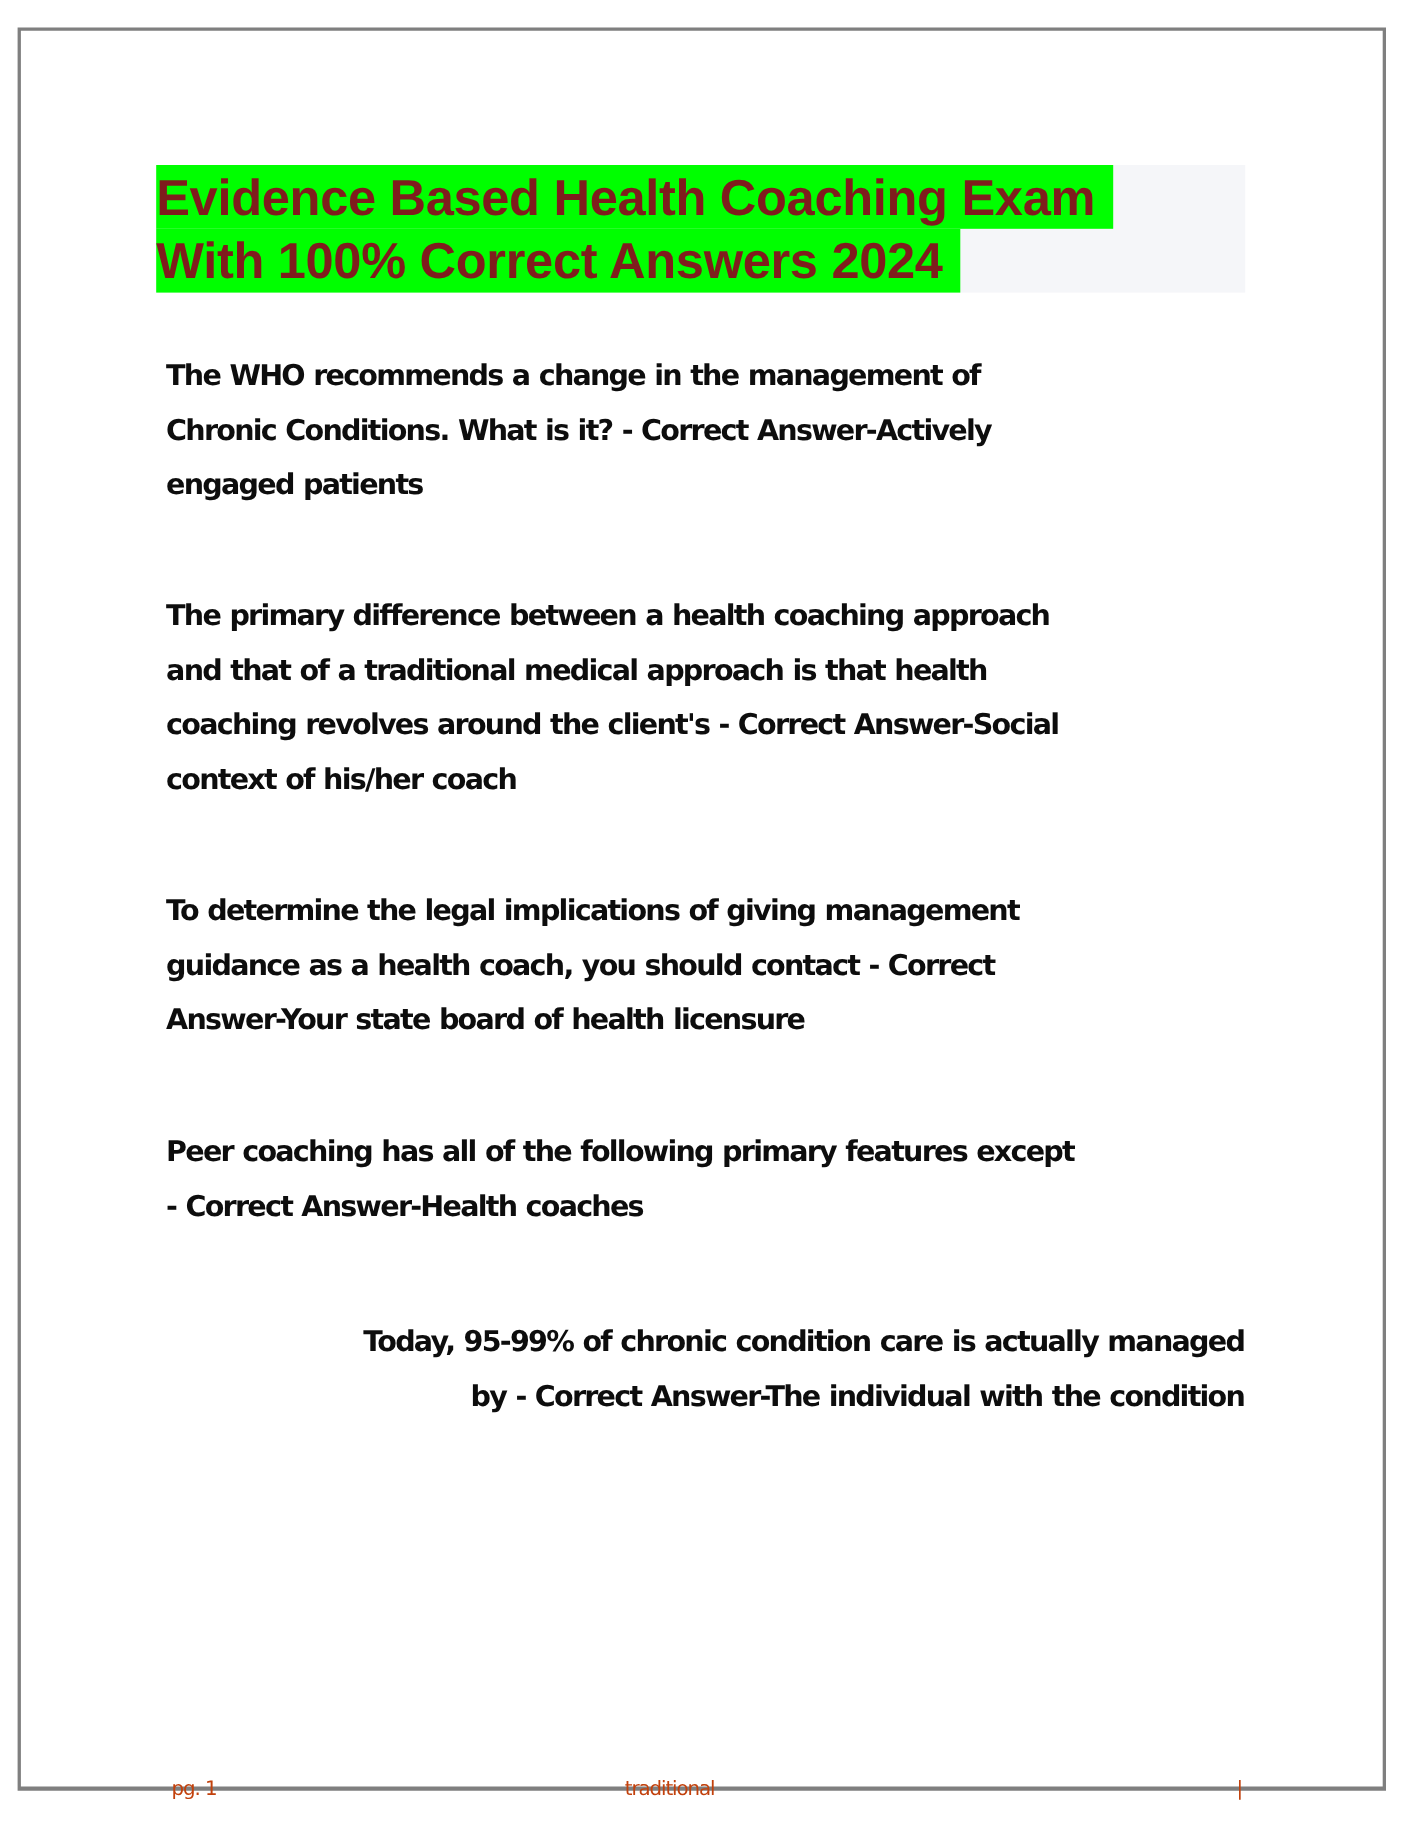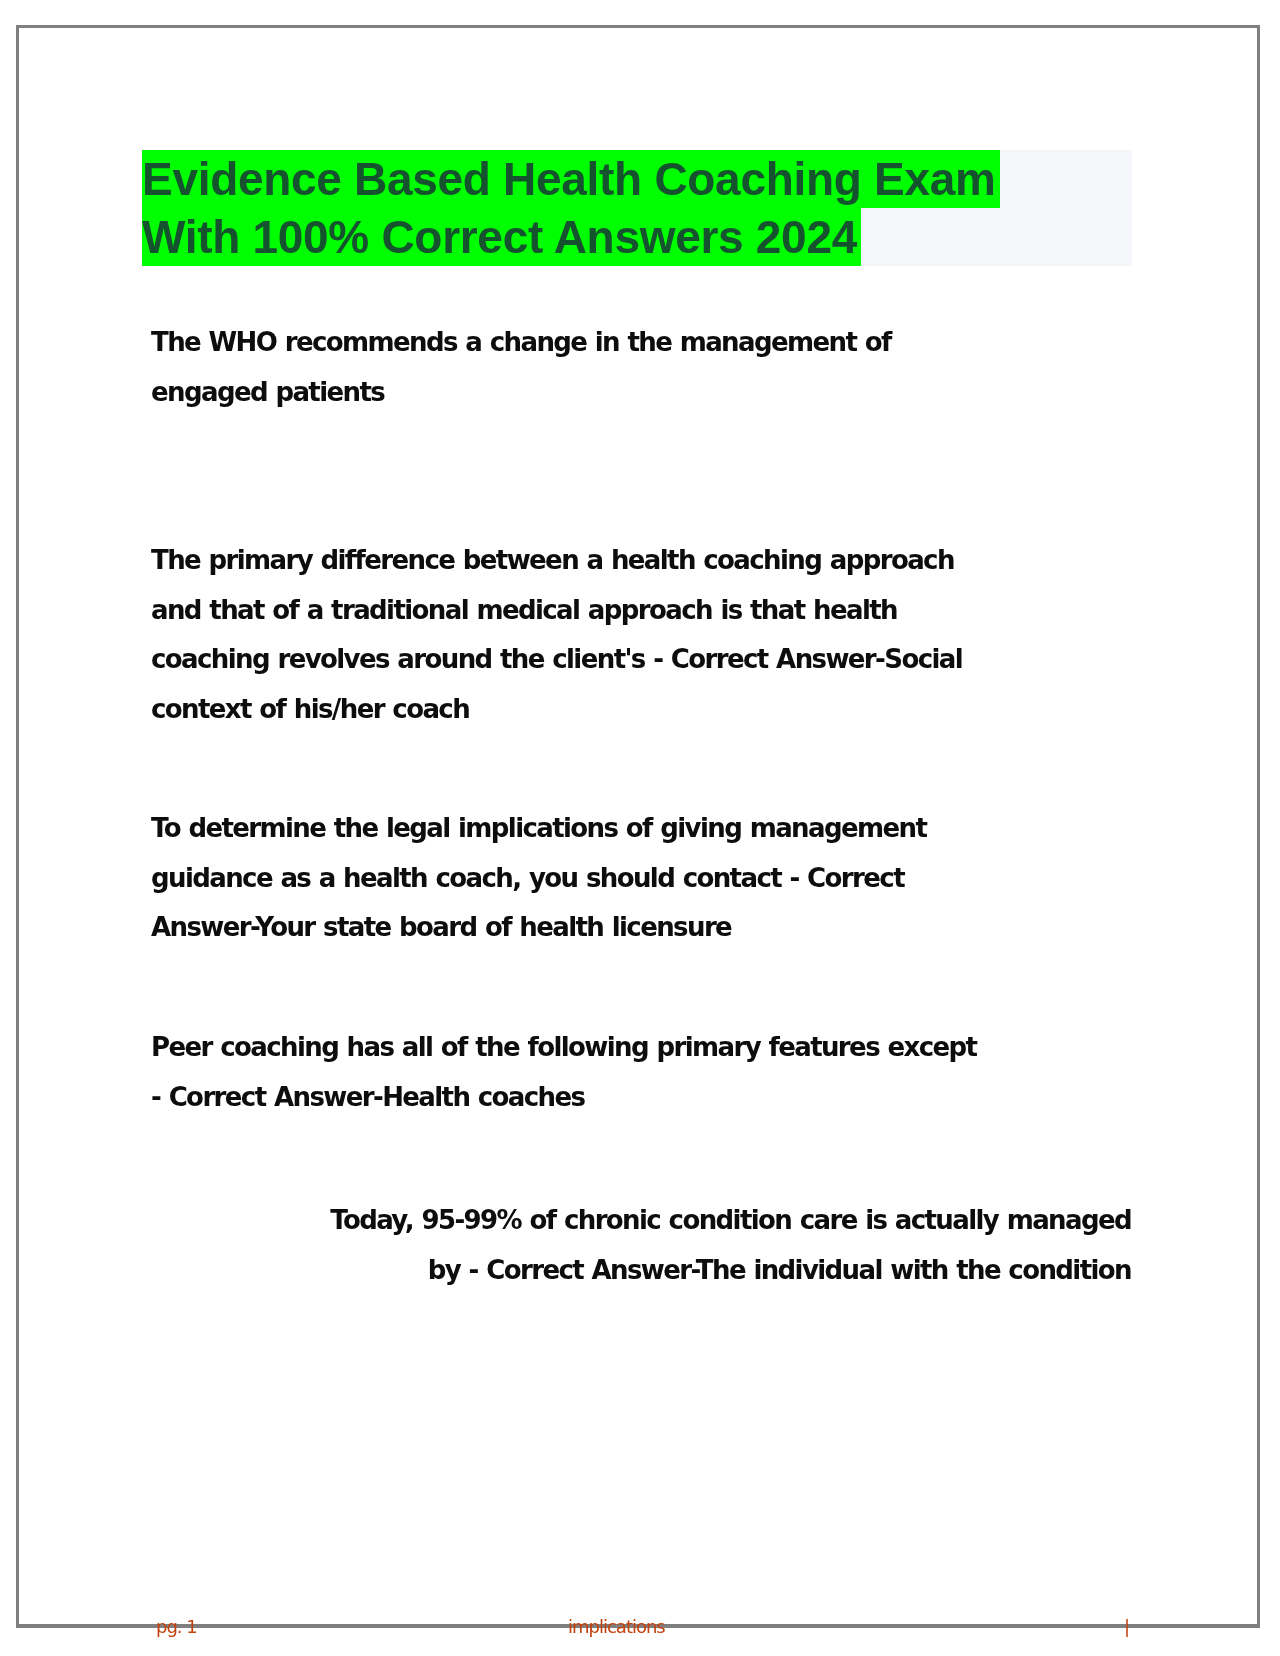--- a/index.html
+++ b/index.html
@@ -29,29 +29,29 @@
       left: 142px;
       top: 150px;
       width: 990px;
       height: 116px;
       background: #f5f6f9;
     }
     .title-line {
       position: absolute;
       left: 0;
       background: #00ff00;
-      color: #14532d;
+      color: #7f1d1d;
       font-family: "Liberation Sans", sans-serif;
       font-weight: bold;
       font-size: 46px;
       line-height: 58px;
       height: 58px;
       white-space: nowrap;
       letter-spacing: -0.3px;
-      padding-right: 4px;
+      padding-right: 16px;
     }
     .title-line.l1 { top: 0; }
     .title-line.l2 { top: 58px; }
     .qa {
       position: absolute;
       left: 151px;
       width: 980px;
       font-family: "DejaVu Sans", sans-serif;
       font-weight: bold;
       font-size: 26px;
@@ -81,20 +81,21 @@
 
 <div class="page-border"></div>
 
 <div class="title-block">
   <div class="title-line l1">Evidence Based Health Coaching Exam</div>
   <div class="title-line l2">With 100% Correct Answers 2024</div>
 </div>
 
 <div class="qa" style="top:318px;">
   <span class="line">The WHO recommends a change in the management of</span>
+  <span class="line">Chronic Conditions. What is it? - Correct Answer-Actively</span>
   <span class="line">engaged patients</span>
 </div>
 
 <div class="qa" style="top:536px;">
   <span class="line">The primary difference between a health coaching approach</span>
   <span class="line">and that of a traditional medical approach is that health</span>
   <span class="line">coaching revolves around the client's - Correct Answer-Social</span>
   <span class="line">context of his/her coach</span>
 </div>
 
@@ -108,14 +109,14 @@
   <span class="line">Peer coaching has all of the following primary features except</span>
   <span class="line">- Correct Answer-Health coaches</span>
 </div>
 
 <div class="qa" style="top:1196px;text-align:right;">
   <span class="line">Today, 95-99% of chronic condition care is actually managed</span>
   <span class="line">by - Correct Answer-The individual with the condition</span>
 </div>
 
 <div class="footer left">pg. 1</div>
-<div class="footer center">implications</div>
+<div class="footer center">traditional</div>
 <div class="footer right">|</div>
 
 </body></html>

